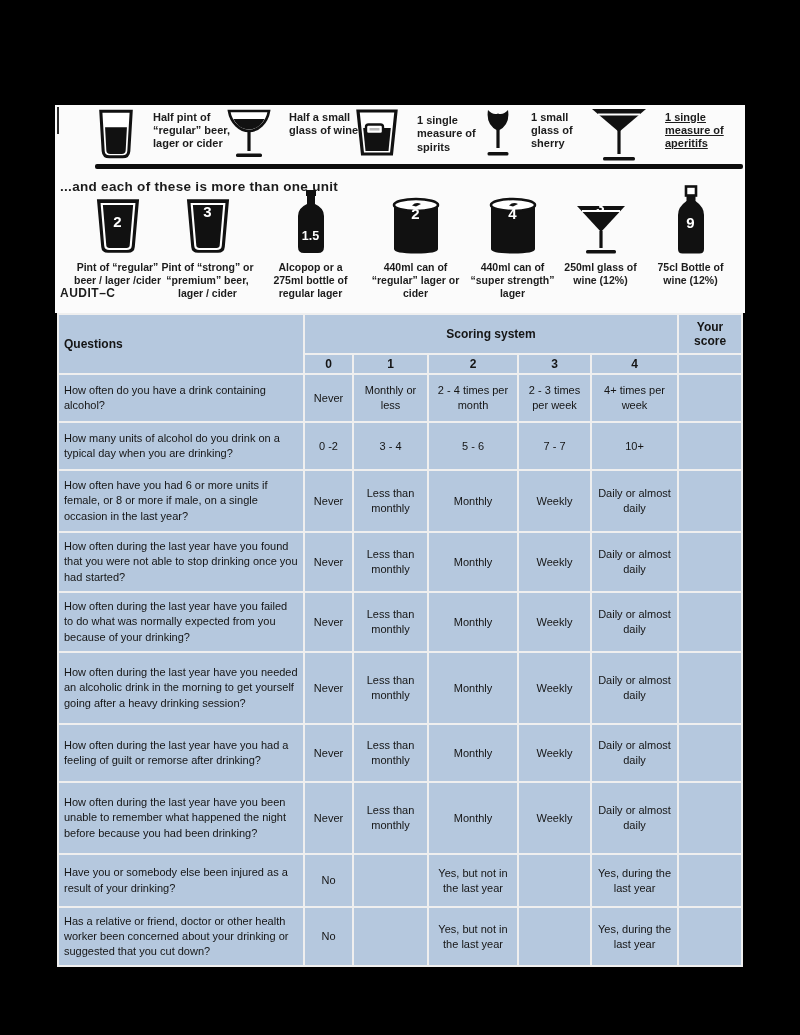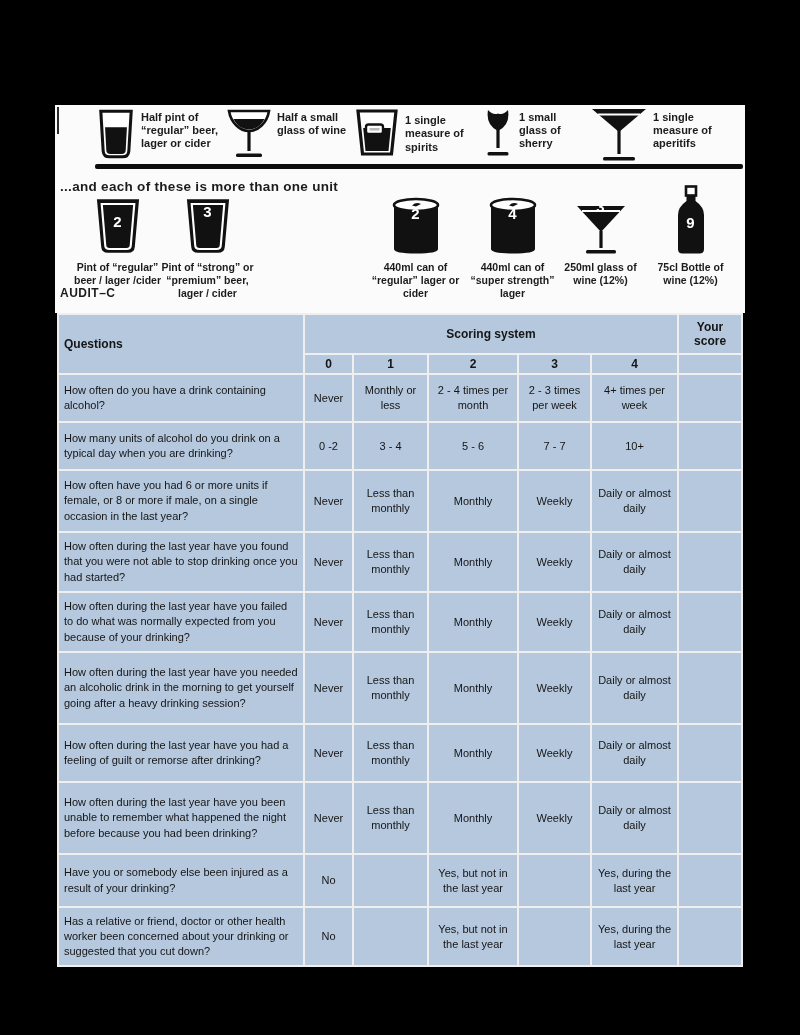--- a/index.html
+++ b/index.html
@@ -10,27 +10,27 @@
     font-family: "Liberation Sans", sans-serif;
   }
 
   
   .panel {
     position: absolute; left: 55px; top: 105px; width: 690px; height: 208px;
     background: #fbfbfb; color: #1c1c1c;
   }
   .edge-tick { position: absolute; left: 2px; top: 2px; width: 2px; height: 27px; background: #2b2b2b; }
 
-  .unit-item { position: absolute; display: flex; gap: 6px; align-items: flex-start; }
+  .unit-item { position: absolute; display: flex; gap: 18px; align-items: flex-start; }
   .unit-item .lbl { font-weight: bold; font-size: 11px; line-height: 1.2; padding-top: 3px; }
   .u1 { left: 42px;  top: 3px; }  .u1 .lbl { width: 84px; }
   .u2 { left: 172px; top: 3px; }  .u2 .lbl { width: 80px; }
   .u3 { left: 300px; top: 4px; align-items: center; }  .u3 .lbl { width: 62px; }
   .u4 { left: 428px; top: 3px; }  .u4 .lbl { width: 64px; }
-  .u5 { left: 536px; top: 3px; }  .u5 .lbl { width: 82px; }
+  .u5 { left: 536px; top: 3px; }  .u5 .lbl { width: 82px; text-decoration: underline; }
 
   .divider-bar { position: absolute; left: 40px; top: 59px; width: 648px; height: 5px; background: #0d0d0d; border-radius: 2px; }
   .more-heading { position: absolute; left: 5px; top: 74px; font-size: 13.5px; font-weight: bold; letter-spacing: 0.3px; text-align: right; }
 
   .multi-item { position: absolute; top: 84px; width: 105px; display: flex; flex-direction: column; align-items: center; }
   .multi-item .icon-wrap { position: relative; height: 66px; display: flex; align-items: flex-end; justify-content: center; }
   .multi-item .lbl { font-weight: bold; font-size: 10.5px; line-height: 1.25; text-align: center; margin-top: 6px; }
   .badge { position: absolute; left: 50%; transform: translateX(-50%); color: #fff; font-weight: bold; font-size: 15px; }
   .m1 { left: 10px; }  .m1 .badge { top: 24px; }
   .m2 { left: 100px; } .m2 .badge { top: 14px; }
@@ -146,20 +146,30 @@
       <span class="icon-wrap">
         <svg width="46" height="58" viewBox="0 0 48 60">
           <path d="M2 2 L46 2 L41.5 52 Q41 58 34.5 58 L13.5 58 Q7 58 6.5 52 Z" fill="#111"></path>
           <path d="M7 7 L41 7 L37.3 50.5 Q37 54 33 54 L15 54 Q11 54 10.7 50.5 Z" fill="none" stroke="#fff" stroke-width="2.2"></path>
         </svg>
         <span class="badge">3</span>
       </span>
       <span class="lbl">Pint of “strong” or “premium” beer, lager / cider</span>
     </div>
 
+    <div class="multi-item m3">
+      <span class="icon-wrap">
+        <svg width="30" height="66" viewBox="0 0 30 66">
+          <rect x="10" y="1" width="10" height="6" fill="#111"></rect>
+          <path d="M11 7 L19 7 L19 15 Q28 19 28 27 L28 58 Q28 64 22 64 L8 64 Q2 64 2 58 L2 27 Q2 19 11 15 Z" fill="#111"></path>
+        </svg>
+        <span class="badge">1.5</span>
+      </span>
+      <span class="lbl">Alcopop or a 275ml bottle of regular lager</span>
+    </div>
 
     <div class="multi-item m4">
       <span class="icon-wrap">
         <svg width="48" height="58" viewBox="0 0 48 58">
           <path d="M2 8 L46 8 L46 52 Q46 56.5 24 56.5 Q2 56.5 2 52 Z" fill="#111"></path>
           <ellipse cx="24" cy="8" rx="22" ry="6" fill="#fff" stroke="#111" stroke-width="2.6"></ellipse>
           <path d="M20 8.5 Q24 4.5 29 7 L24 9.5 Z" fill="#111"></path>
         </svg>
         <span class="badge">2</span>
       </span>

